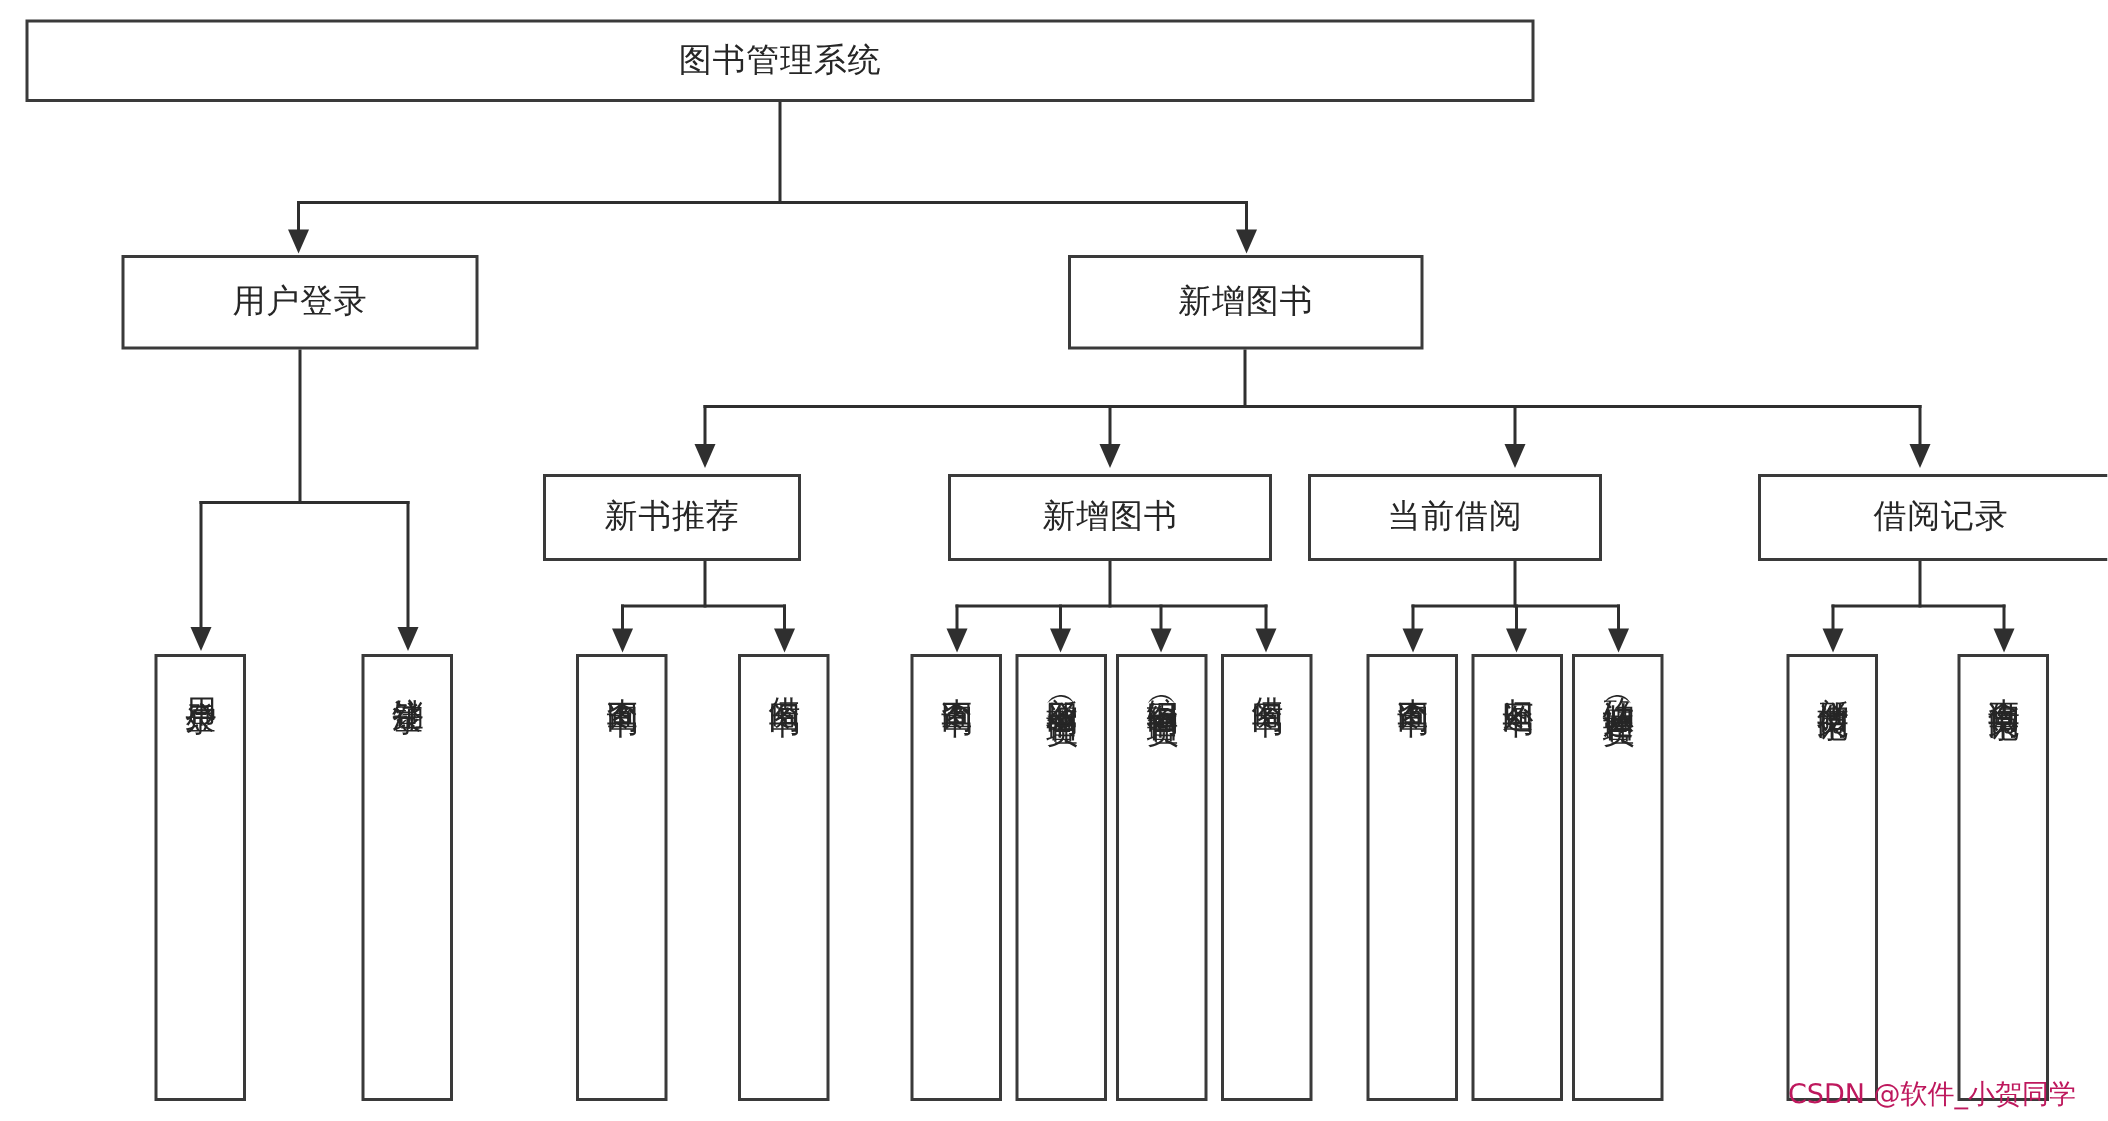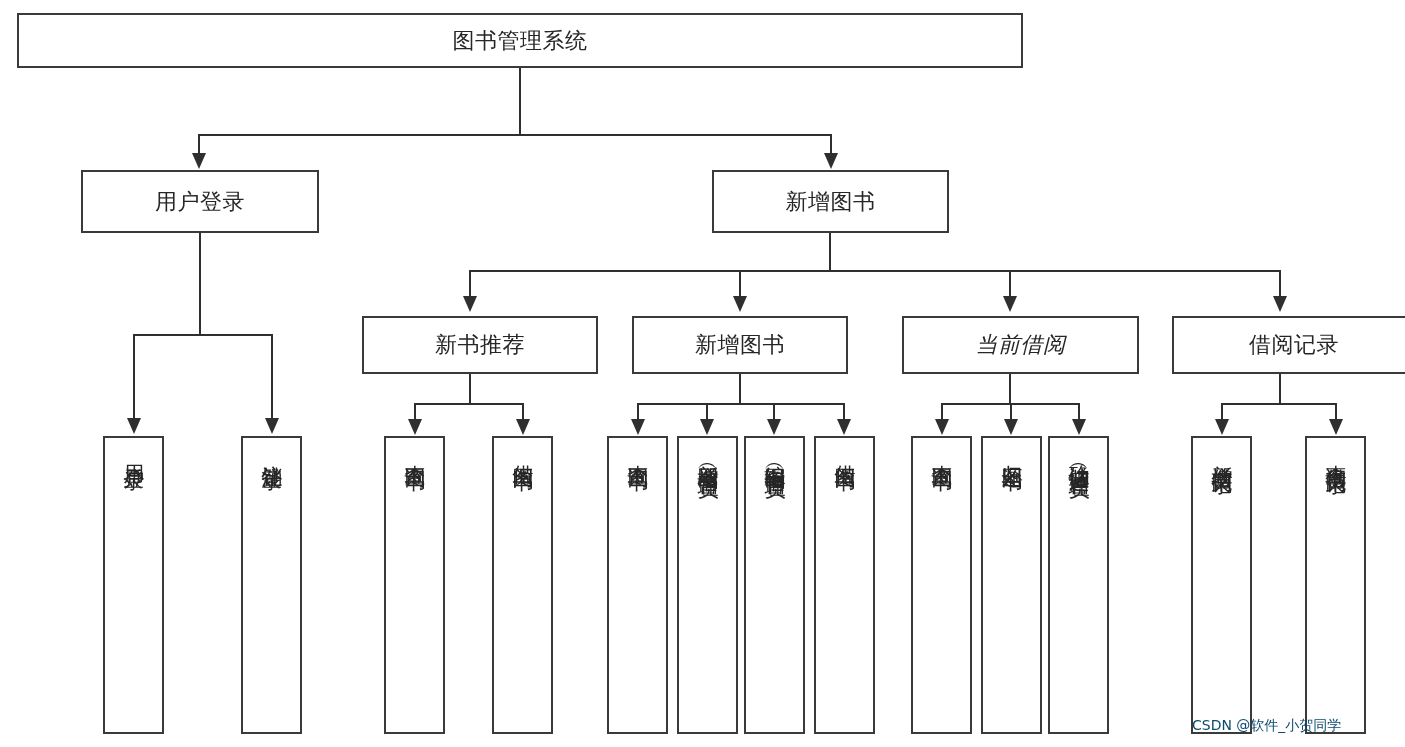--- a/index.html
+++ b/index.html
@@ -66,22 +66,22 @@
     position: absolute;
     width: 0;
     height: 0;
     border-left: 7px solid transparent;
     border-right: 7px solid transparent;
     border-top: 16px solid #2f2f2f;
   }
   
   #watermark {
     position: absolute;
-    font-size: 14px;
-    color: #0c4a6e;
+    font-size: 18px;
+    color: #be185d;
     white-space: nowrap;
     user-select: none;
   }
 </style>
 </head>
 <body>
 
 <div id="diagram-canvas">
 
   <div class="node root horizontal" style="left:17px; top:13px; width:1006px; height:55px;">
@@ -115,27 +115,27 @@
   <div class="conn h" style="left:469px; top:270px; width:812px;"></div>
   <div class="conn v" style="left:469px; top:270px; height:28px;"></div>
   <div class="arrow" style="left:463px; top:296px;"></div>
   <div class="conn v" style="left:739px; top:270px; height:28px;"></div>
   <div class="arrow" style="left:733px; top:296px;"></div>
   <div class="conn v" style="left:1009px; top:270px; height:28px;"></div>
   <div class="arrow" style="left:1003px; top:296px;"></div>
   <div class="conn v" style="left:1279px; top:270px; height:28px;"></div>
   <div class="arrow" style="left:1273px; top:296px;"></div>
 
-  <div class="node horizontal" style="left:362px; top:316px; width:236px; height:58px;">
+  <div class="node horizontal" style="left:362px; top:316px; width:172px; height:58px;">
     <span class="label">新书推荐</span>
   </div>
   <div class="node horizontal" style="left:632px; top:316px; width:216px; height:58px;">
     <span class="label">新增图书</span>
   </div>
-  <div class="node horizontal" style="left:902px; top:316px; width:237px; height:58px;font-style:italic;">
+  <div class="node horizontal" style="left:872px; top:316px; width:196px; height:58px;">
     <span class="label">当前借阅</span>
   </div>
   <div class="node horizontal" style="left:1172px; top:316px; width:244px; height:58px;">
     <span class="label">借阅记录</span>
   </div>
 
   <div class="conn v" style="left:469px; top:374px; height:31px;"></div>
   <div class="conn h" style="left:414px; top:403px; width:110px;"></div>
   <div class="conn v" style="left:414px; top:403px; height:18px;"></div>
   <div class="arrow" style="left:408px; top:419px;"></div>

